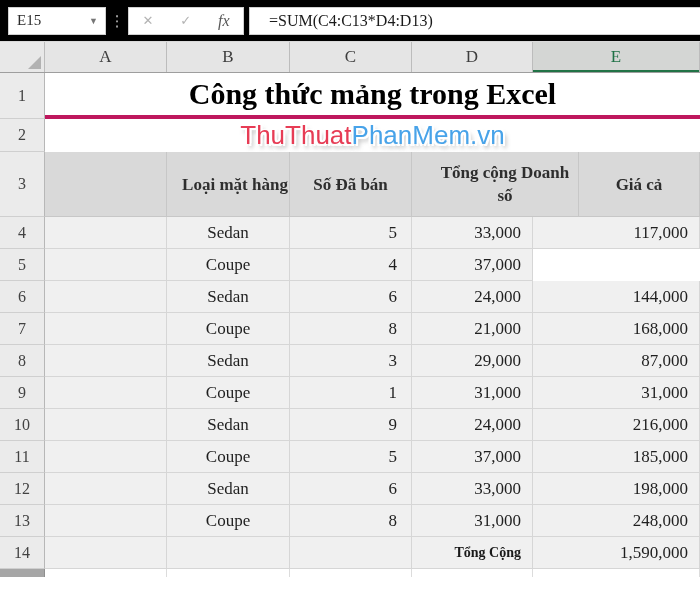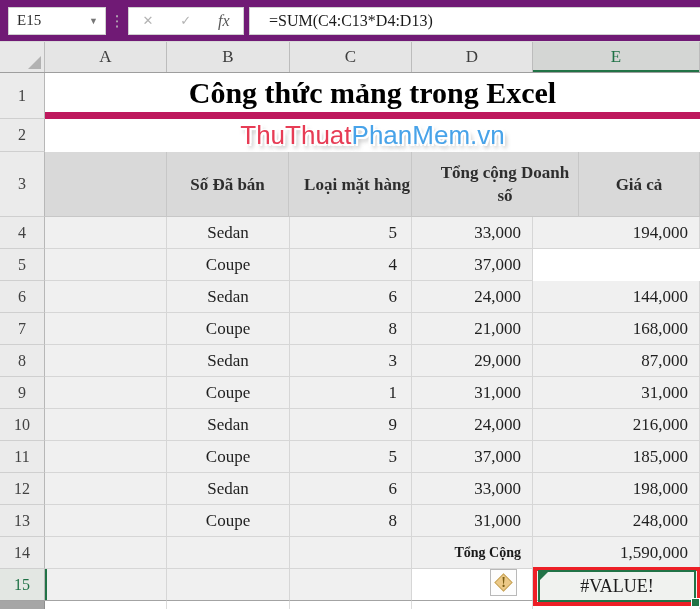--- a/index.html
+++ b/index.html
@@ -1,20 +1,20 @@
 <!DOCTYPE html>
 <html><head>
 <meta charset="utf-8">
 <style>
   html,body{margin:0;padding:0;}
   body{width:700px;height:609px;font-family:"Liberation Serif",serif;background:#fff;}
   .app{position:relative;width:700px;height:609px;overflow:hidden;background:#fff;}
 
   
-  .fbar{height:41px;background:#701a75;border-bottom:1px solid #d9d9d9;display:flex;align-items:center;}
+  .fbar{height:41px;background:#000000;border-bottom:1px solid #d9d9d9;display:flex;align-items:center;}
   .namebox{margin-left:8px;width:96px;height:26px;background:#fff;border:1px solid #d0d0d0;display:flex;align-items:center;}
   .namebox .nbtxt{flex:1;padding-left:8px;font-size:15px;color:#2b2b2b;}
   .namebox .nbarrow{color:#767676;font-size:9px;padding-right:7px;}
   .vdots{width:22px;text-align:center;color:#bdbdbd;font-size:15px;font-family:"Liberation Sans",sans-serif;}
   .fxbox{width:114px;height:26px;background:#fff;border:1px solid #d0d0d0;display:flex;align-items:center;justify-content:space-around;}
   .icx{color:#b3b3b3;font-size:13px;font-family:"Liberation Sans",sans-serif;}
   .iccheck{color:#b3b3b3;font-size:13px;font-family:"Liberation Sans",sans-serif;}
   .icfx{color:#595959;font-size:16px;font-style:italic;}
   .finput{flex:1;height:26px;margin-left:5px;margin-right:-1px;background:#fff;border:1px solid #d0d0d0;display:flex;align-items:center;padding-left:19px;font-size:16px;color:#1b1b1b;}
 
@@ -25,21 +25,21 @@
   .colh{display:flex;align-items:center;justify-content:center;font-size:17px;color:#3d3d3d;border-right:1px solid #bcbcbc;box-sizing:border-box;}
   .wA{width:122px;}.wB{width:123px;}.wC{width:122px;}.wD{width:121px;}.wE{width:167px;}
   .colh.sel{background:#d4d6d4;color:#1e7145;box-shadow:inset 0 -2px 0 #217346;}
 
   
   .row{display:flex;}
   .rh{width:45px;box-sizing:border-box;background:#ebebeb;border-right:1px solid #b7b7b7;border-bottom:1px solid #cfcfcf;display:flex;align-items:center;justify-content:center;font-size:16px;color:#424242;}
   .cell{box-sizing:border-box;border-right:1px solid #d6d6d6;border-bottom:1px solid #d6d6d6;display:flex;align-items:center;}
   .merged{width:655px;box-sizing:border-box;background:#fff;display:flex;align-items:center;justify-content:center;}
   .r1{height:46px;}
-  .r1 .merged{border-bottom:7px solid #be185d;}
+  .r1 .merged{border-bottom:4px solid #be185d;}
   .titletxt{font-weight:bold;font-size:30px;color:#000;}
   .r2{height:33px;}
   .wm{font-family:"Liberation Sans",sans-serif;font-weight:normal;font-size:26px;letter-spacing:0px;
       text-shadow:-2px -1px 0 #fff,2px -1px 0 #fff,-2px 2px 0 #fff,2px 2px 0 #fff,3px 4px 4px rgba(110,110,110,.55);}
   .wm .red{color:#e73c55;}
   .wm .blue{color:#48a3e9;}
   .r3{height:65px;}
   .r3 .cell{background:#d9d9d9;border-right:1px solid #c7c7c7;border-bottom:1px solid #c7c7c7;
             font-weight:bold;font-size:17px;color:#2e2e2e;justify-content:center;text-align:center;line-height:23px;}
   .r3 .cb{padding:0 14px;}
@@ -114,33 +114,33 @@
   <div class="row r2">
     <div class="rh">2</div>
     <div class="merged">
       <span class="wm"><span class="red">ThuThuat</span><span class="blue">PhanMem.vn</span></span>
     </div>
   </div>
 
   <div class="row r3">
     <div class="rh">3</div>
     <div class="cell cA"></div>
+    <div class="cell cB cb">Loại mặt hàng</div>
     <div class="cell cC">Số Đã bán</div>
-    <div class="cell cB cb">Loại mặt hàng</div>
     <div class="cell cE ce">Tổng cộng Doanh số</div>
     <div class="cell cD">Giá cả</div>
   </div>
 
   <div class="row drow">
     <div class="rh">4</div>
     <div class="cell cA"></div>
     <div class="cell cB">Sedan</div>
     <div class="cell cC">5</div>
     <div class="cell cD">33,000</div>
-    <div class="cell cE">194,000</div>
+    <div class="cell cE">117,000</div>
   </div>
   <div class="row drow">
     <div class="rh">5</div>
     <div class="cell cA"></div>
     <div class="cell cB">Coupe</div>
     <div class="cell cC">4</div>
     <div class="cell cD">37,000</div>
   </div>
   <div class="row drow">
     <div class="rh">6</div>
@@ -211,40 +211,20 @@
     <div class="rh">14</div>
     <div class="cell cA"></div>
     <div class="cell cB"></div>
     <div class="cell cC"></div>
     <div class="cell cD">
         <span class="totlabel">Tổng Cộng</span>
       </div>
     <div class="cell cE">1,590,000</div>
   </div>
 
-  <div class="row r15">
-    <div class="rh">15</div>
-    <div class="cell cA"></div>
-    <div class="cell cB"></div>
-    <div class="cell cC"></div>
-    <div class="cell cD">
-      <div class="wbtn">
-        <div class="wdiamond"></div>
-        <div class="wbang">!</div>
-      </div>
-    </div>
-    <div class="cell cE ce15">
-      <div class="redbox"></div>
-      <div class="greencell">
-        <div class="gtri"></div>
-        <span>#VALUE!</span>
-      </div>
-      <div class="fillhandle"></div>
-    </div>
-  </div>
 
   <div class="bstrip">
     <div class="bh"></div>
     <div class="bc" style="width:122px"></div>
     <div class="bc" style="width:123px"></div>
     <div class="bc" style="width:122px"></div>
     <div class="bc" style="width:121px"></div>
     <div class="bc" style="width:167px"></div>
   </div>
 

